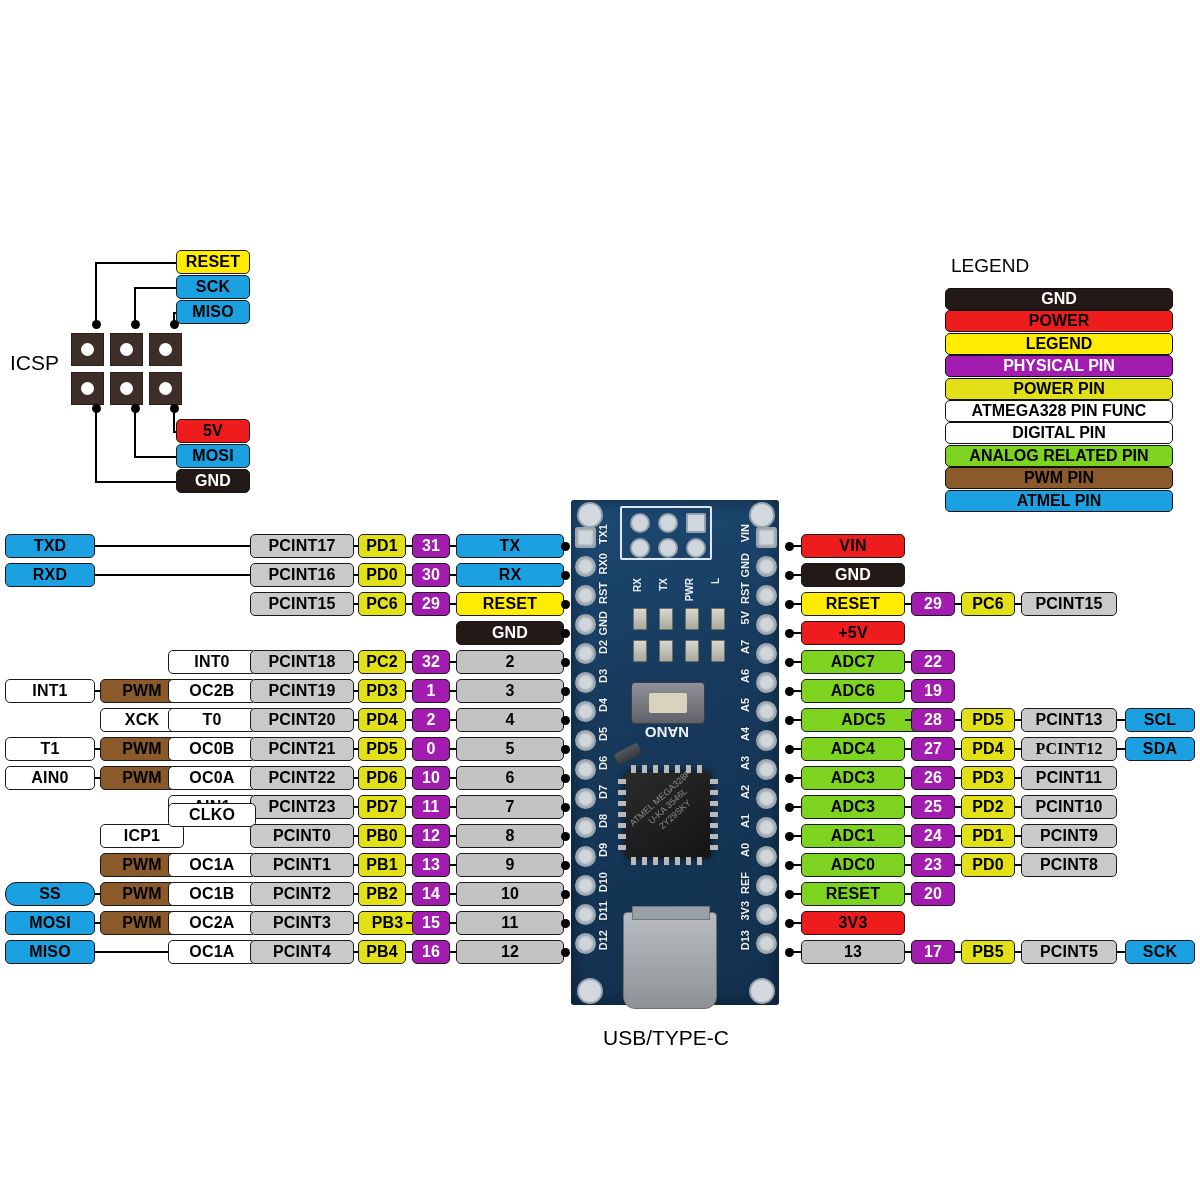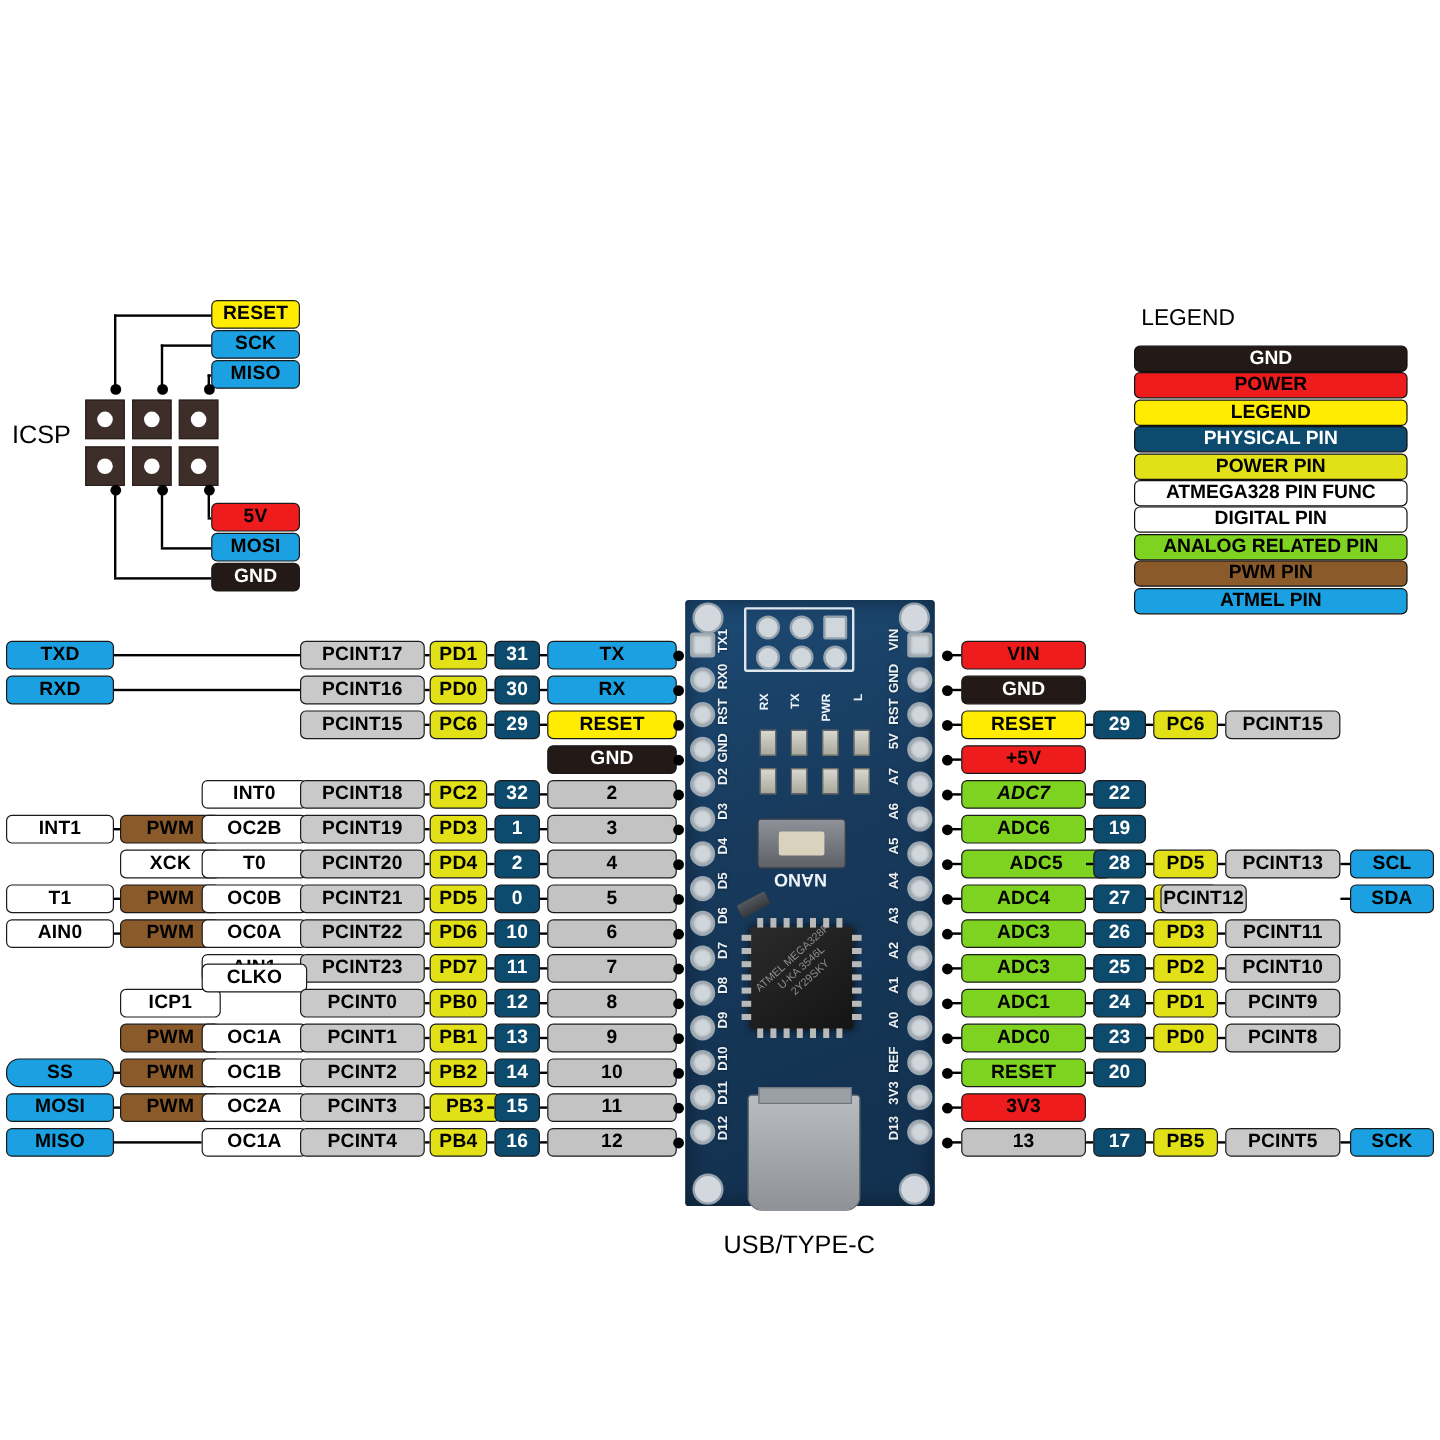--- a/index.html
+++ b/index.html
@@ -8,21 +8,21 @@
   .stage{position:absolute;left:0;top:0;width:1200px;height:1200px;}
 
   
   .pill{position:absolute;box-sizing:border-box;height:24px;line-height:21px;
         border:1.6px solid #1a1a1a;border-radius:5px;text-align:center;
         font-size:16px;font-weight:700;color:#000;white-space:nowrap;
         letter-spacing:.2px;}
   .c-gnd    {background:#231a17;color:#fff;}
   .c-power  {background:#ee1c1c;color:#000;}
   .c-control{background:#ffec00;color:#000;}
-  .c-phys   {background:#0c4a6e;color:#fff;}
+  .c-phys   {background:#a21caf;color:#fff;}
   .c-port   {background:#e2e016;color:#000;}
   .c-func   {background:#ffffff;color:#000;}
   .c-digital{background:#ffffff;color:#000;}
   .c-analog {background:#7ed321;color:#000;}
   .c-pwm    {background:#8a5a2b;color:#000;}
   .c-serial {background:#1ba1e2;color:#000;}
   .c-gray   {background:#c3c3c3;color:#000;}
   .c-pcint  {background:#c9c9c9;color:#000;}
 
   
@@ -476,21 +476,21 @@
       <div class="pill c-phys" style="left:911px;top:592px;width:44px;">29</div>
       <div class="wire wh" style="left:955px;top:603px;width:6px;"></div>
       <div class="pill c-port" style="left:961px;top:592px;width:54px;">PC6</div>
       <div class="wire wh" style="left:1015px;top:603px;width:6px;"></div>
       <div class="pill c-pcint" style="left:1021px;top:592px;width:96px;">PCINT15</div>
       <div class="wire wh" style="left:793px;top:603px;width:8px;"></div>
       <div class="dot" style="left:785px;top:600px;"></div>
       <div class="pill c-power" style="left:801px;top:621px;width:104px;">+5V</div>
       <div class="wire wh" style="left:793px;top:632px;width:8px;"></div>
       <div class="dot" style="left:785px;top:629px;"></div>
-      <div class="pill c-analog" style="left:801px;top:650px;width:104px;font-style:italic;">ADC7</div>
+      <div class="pill c-analog" style="left:801px;top:650px;width:104px;">ADC7</div>
       <div class="wire wh" style="left:905px;top:661px;width:6px;"></div>
       <div class="pill c-phys" style="left:911px;top:650px;width:44px;">22</div>
       <div class="wire wh" style="left:793px;top:661px;width:8px;"></div>
       <div class="dot" style="left:785px;top:658px;"></div>
       <div class="pill c-analog" style="left:801px;top:679px;width:104px;">ADC6</div>
       <div class="wire wh" style="left:905px;top:690px;width:6px;"></div>
       <div class="pill c-phys" style="left:911px;top:679px;width:44px;">19</div>
       <div class="wire wh" style="left:793px;top:690px;width:8px;"></div>
       <div class="dot" style="left:785px;top:687px;"></div>
       <div class="pill c-analog" style="left:801px;top:708px;width:125px;">ADC5</div>
@@ -503,21 +503,21 @@
       <div class="wire wh" style="left:1117px;top:719px;width:8px;"></div>
       <div class="pill c-serial" style="left:1125px;top:708px;width:70px;">SCL</div>
       <div class="wire wh" style="left:793px;top:719px;width:8px;"></div>
       <div class="dot" style="left:785px;top:716px;"></div>
       <div class="pill c-analog" style="left:801px;top:737px;width:104px;">ADC4</div>
       <div class="wire wh" style="left:905px;top:748px;width:6px;"></div>
       <div class="pill c-phys" style="left:911px;top:737px;width:44px;">27</div>
       <div class="wire wh" style="left:955px;top:748px;width:6px;"></div>
       <div class="pill c-port" style="left:961px;top:737px;width:54px;">PD4</div>
       <div class="wire wh" style="left:1015px;top:748px;width:6px;"></div>
-      <div class="pill c-pcint" style="left:967px;top:737px;width:72px;">PCINT12</div>
+      <div class="pill c-pcint" style="left:1021px;top:737px;width:96px;font-family:Liberation Serif, serif;">PCINT12</div>
       <div class="wire wh" style="left:1117px;top:748px;width:8px;"></div>
       <div class="pill c-serial" style="left:1125px;top:737px;width:70px;">SDA</div>
       <div class="wire wh" style="left:793px;top:748px;width:8px;"></div>
       <div class="dot" style="left:785px;top:745px;"></div>
       <div class="pill c-analog" style="left:801px;top:766px;width:104px;">ADC3</div>
       <div class="wire wh" style="left:905px;top:777px;width:6px;"></div>
       <div class="pill c-phys" style="left:911px;top:766px;width:44px;">26</div>
       <div class="wire wh" style="left:955px;top:777px;width:6px;"></div>
       <div class="pill c-port" style="left:961px;top:766px;width:54px;">PD3</div>
       <div class="wire wh" style="left:1015px;top:777px;width:6px;"></div>

